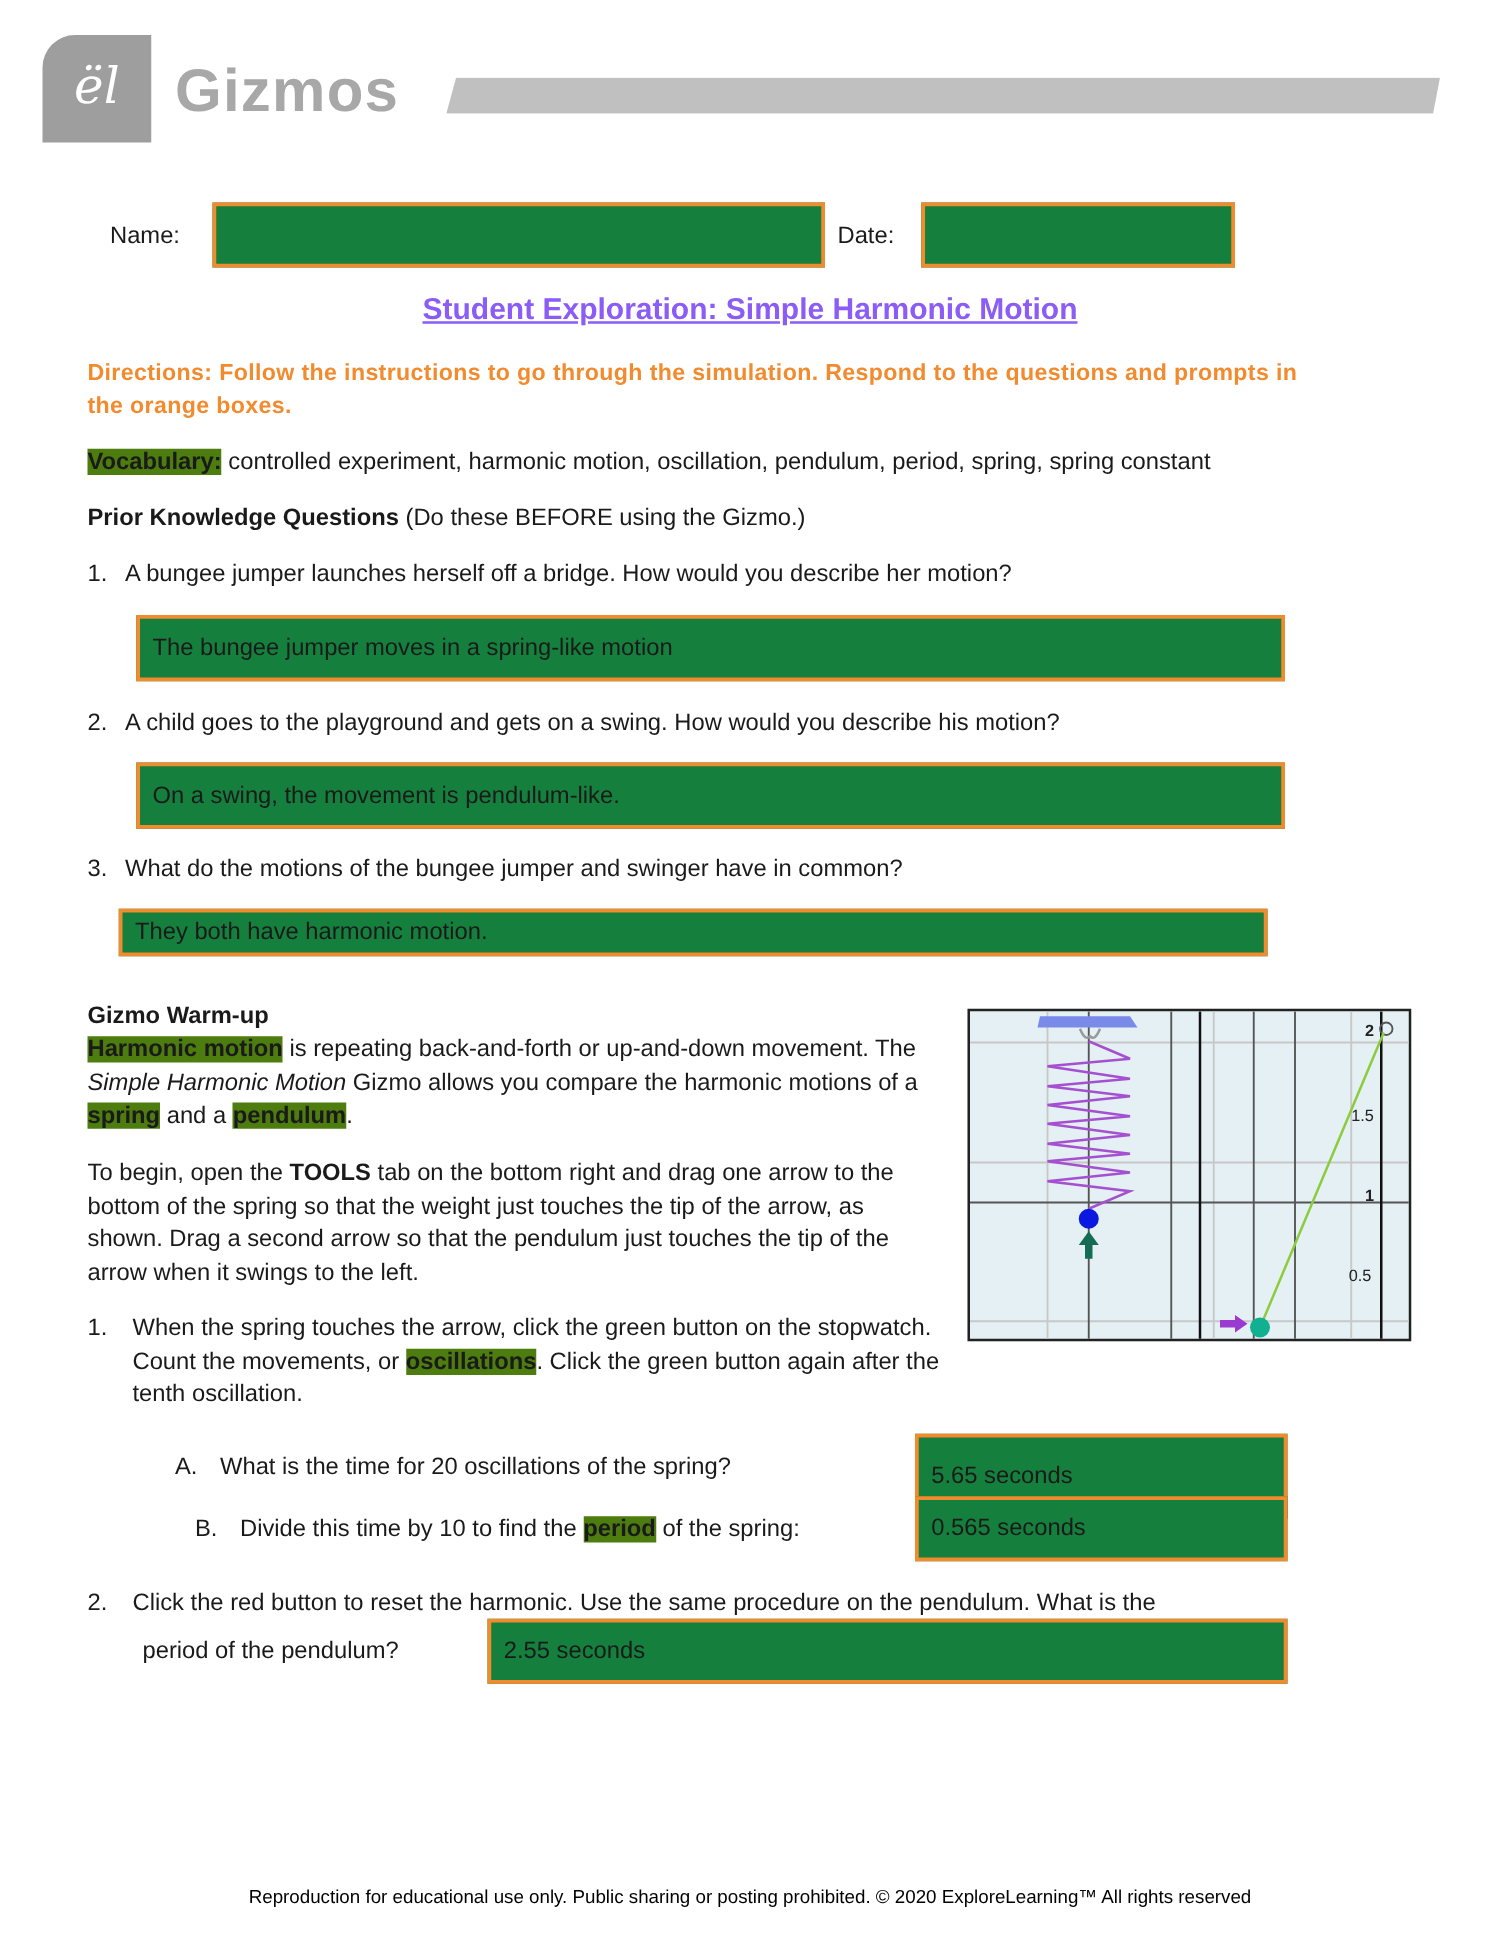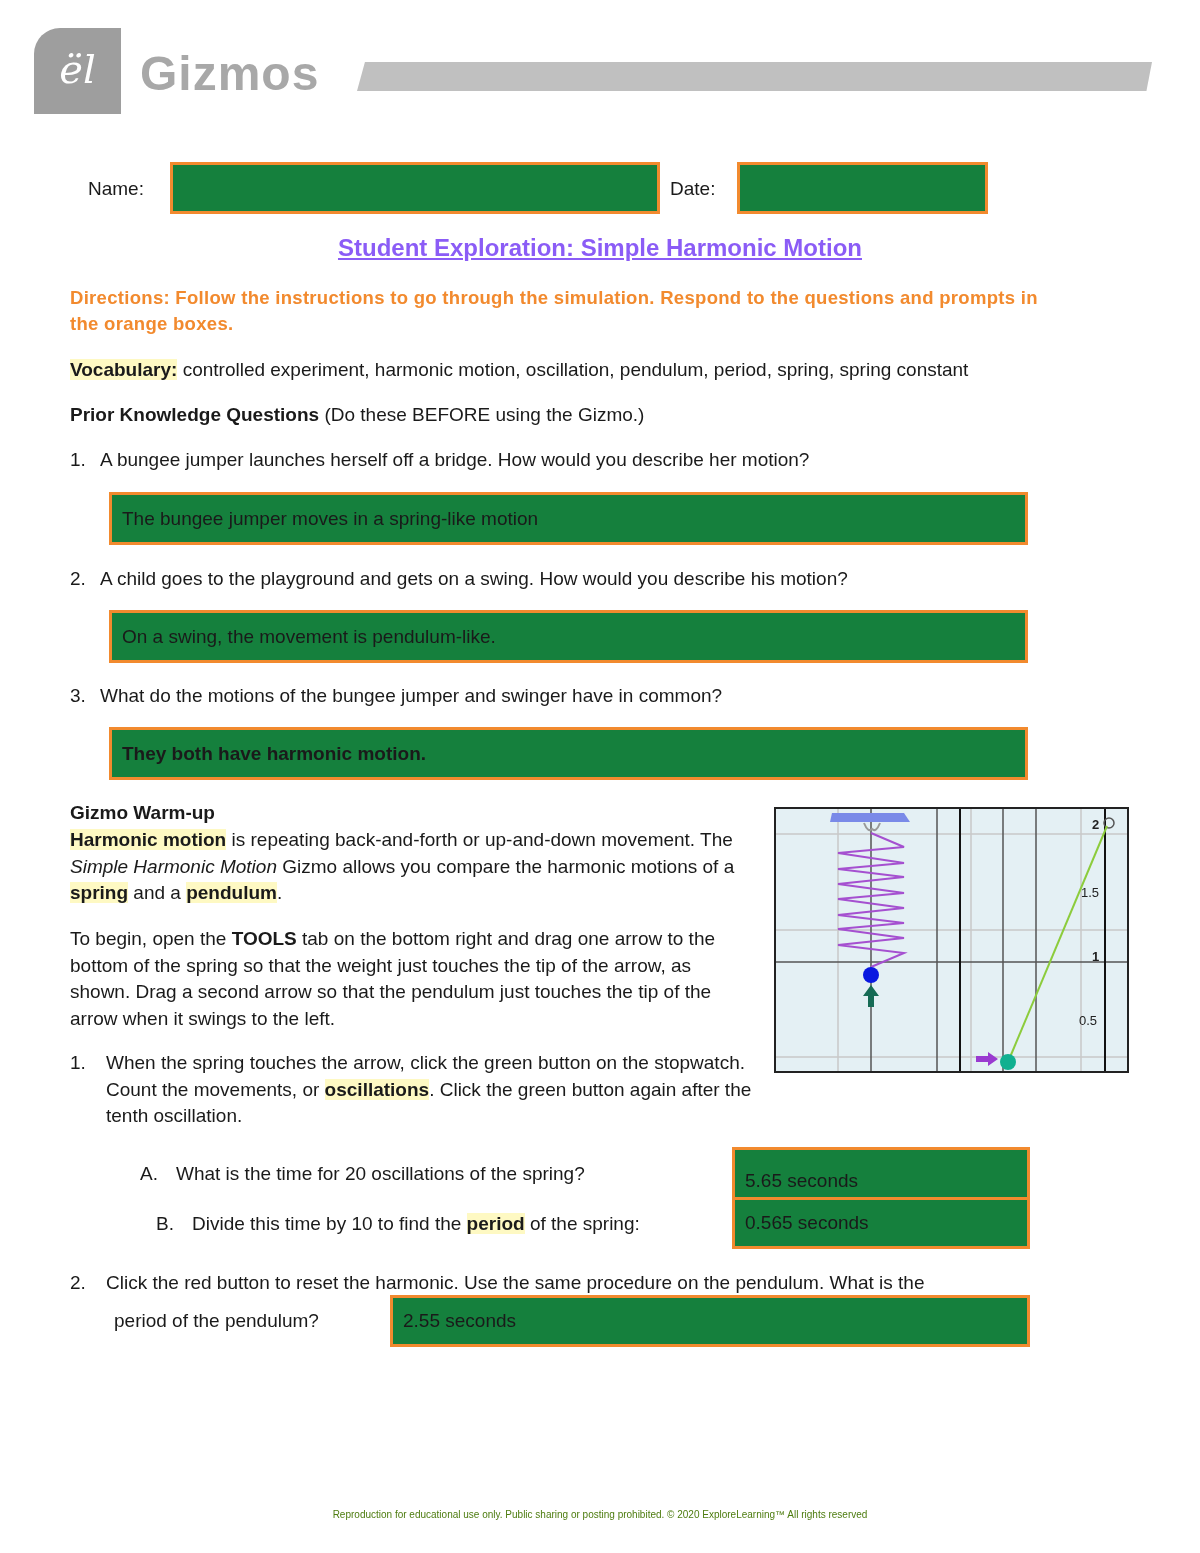--- a/index.html
+++ b/index.html
@@ -13,26 +13,26 @@
   .brand { left:140px; top:46px; font-size:48px; color:#a8a8a8; font-weight:bold; letter-spacing:1px; }
   .bar { left:357px; top:62px; width:795px; height:29px; background:#c0c0c0;
          clip-path: polygon(1% 0, 100% 0, 99.3% 100%, 0 100%); }
   .label { font-size:19px;text-align:center; }
   .obox { border:3px solid #f28a2e; box-sizing:border-box; background:#15803d; }
   .ans { font-size:19px; padding-left:10px; display:flex; align-items:center; }
   .title { left:0; width:1200px; top:234px; text-align:center; font-size:24px; font-weight:bold;
            color:#8b5cf6; }
   .title span { text-decoration:underline; }
   .dir { left:70px; top:285px; width:1000px; color:#f28a2e; font-weight:bold; font-size:18.5px; line-height:26px; letter-spacing:0.3px; }
-  .hl { background:#fef9c3; font-weight:bold; }
+  .hl { background:#4d7c0f; font-weight:bold; }
   .b { font-weight:bold; }
   .para { font-size:19px; line-height:26.5px; }
   .num { width:30px; display:inline-block; }
   .sim { left:774px; top:807px; width:355px; height:266px; border:2px solid #222; box-sizing:border-box; background:#e4f0f4; overflow:hidden; }
-  .footer { left:0; width:1200px; top:1509px; text-align:center; font-size:10px; color:#4d7c0f; }
+  .footer { left:0; width:1200px; top:1509px; text-align:center; font-size:15px; color:#000000; }
 </style>
 </head>
 <body>
 
 <div class="abs logo-box"></div>
 <div class="abs logo-glyph">ël</div>
 <div class="abs brand">Gizmos</div>
 <div class="abs bar"></div>
 
 <div class="abs label" style="left:88px;top:178px;">Name:</div>
@@ -60,21 +60,21 @@
 <div class="abs obox ans" style="left:109px;top:492px;width:919px;height:53px;">The bungee jumper moves in a spring-like motion</div>
 
 <div class="abs para" style="left:70px;top:566px;">
   <span class="num">2.</span><span>A child goes to the playground and gets on a swing. How would you describe his motion?</span>
 </div>
 <div class="abs obox ans" style="left:109px;top:610px;width:919px;height:53px;">On a swing, the movement is pendulum-like.</div>
 
 <div class="abs para" style="left:70px;top:683px;">
   <span class="num">3.</span><span>What do the motions of the bungee jumper and swinger have in common?</span>
 </div>
-<div class="abs obox ans" style="left:109px;top:727px;width:919px;height:53px;font-weight:bold;">They both have harmonic motion.</div>
+<div class="abs obox ans" style="left:95px;top:727px;width:919px;height:38px;">They both have harmonic motion.</div>
 
 <div class="abs para b" style="left:70px;top:800px;">Gizmo Warm-up</div>
 <div class="abs para" style="left:70px;top:827px;width:680px;">
   <span class="hl">Harmonic motion</span><span> is repeating back-and-forth or up-and-down movement. The </span><i>Simple Harmonic Motion</i><span> Gizmo allows you compare the harmonic motions of a </span><span class="hl">spring</span><span> and a </span><span class="hl">pendulum</span><span>.</span>
 </div>
 <div class="abs para" style="left:70px;top:926px;width:680px;">
   <span>To begin, open the </span><span class="b">TOOLS</span><span> tab on the bottom right and drag one arrow to the bottom of the spring so that the weight just touches the tip of the arrow, as shown. Drag a second arrow so that the pendulum just touches the tip of the arrow when it swings to the left.</span>
 </div>
 
 <div class="abs sim">

